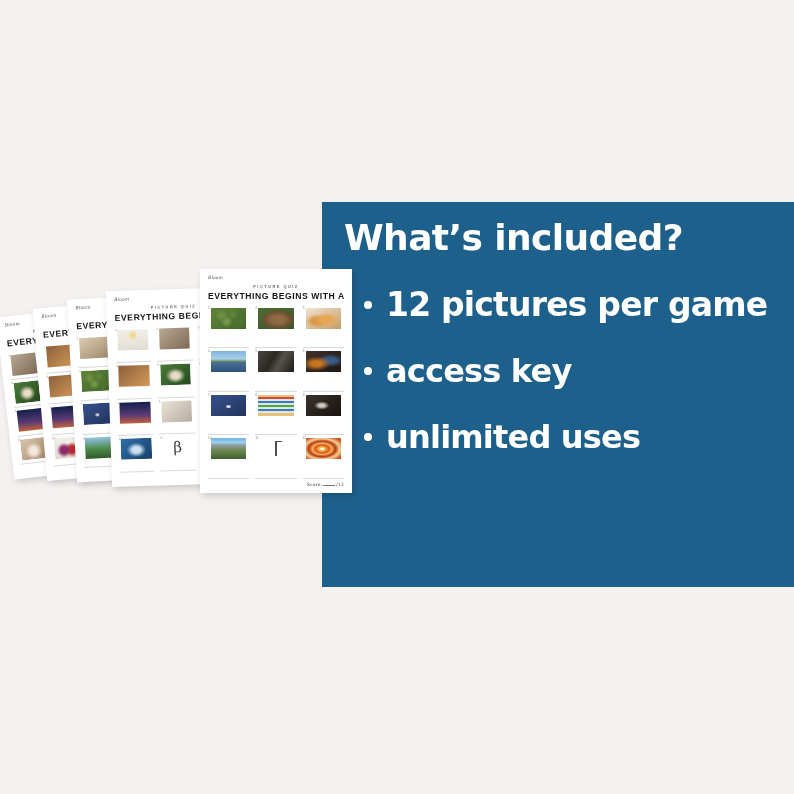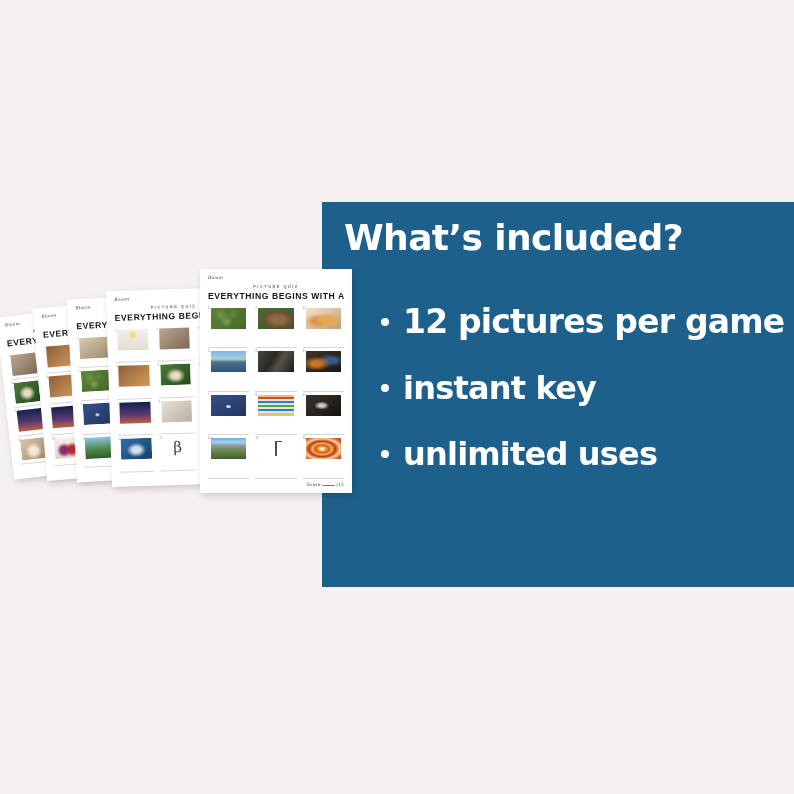--- a/index.html
+++ b/index.html
@@ -241,21 +241,21 @@
     color: #ffffff;
     letter-spacing: -0.6px;
     white-space: nowrap;
   }
   #bullet-list {
     position: absolute;
     left: 42px;
     top: 86px;
     right: 18px;
     list-style: none;
-    margin: 17px;
+    margin: 0;
     padding: 0;
   }
   #bullet-list li {
     display: flex;
     align-items: baseline;
     margin-bottom: 34px;
     font-family: "DejaVu Sans", sans-serif;
     font-weight: bold;
     color: #ffffff;
     letter-spacing: -0.8px;
@@ -592,21 +592,21 @@
 
   <div id="info-panel">
     <div id="panel-heading">What’s included?</div>
     <ul id="bullet-list">
         <li>
           <span class="dot"></span>
           <span class="txt">12 pictures per game</span>
         </li>
         <li>
           <span class="dot"></span>
-          <span class="txt">instant key</span>
+          <span class="txt">access key</span>
         </li>
         <li>
           <span class="dot"></span>
           <span class="txt">unlimited uses</span>
         </li>
       </ul>
   </div>
 
 </div>
 

